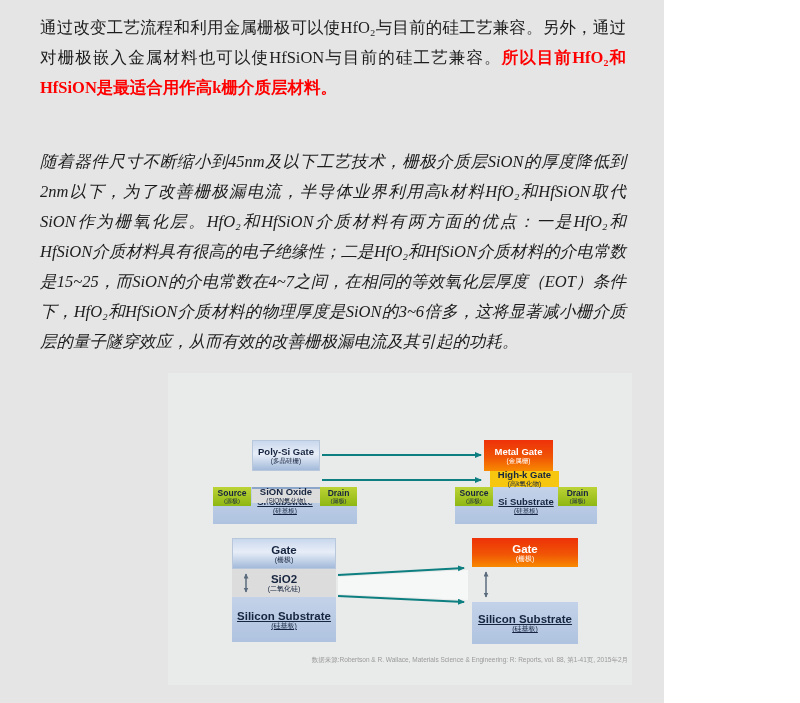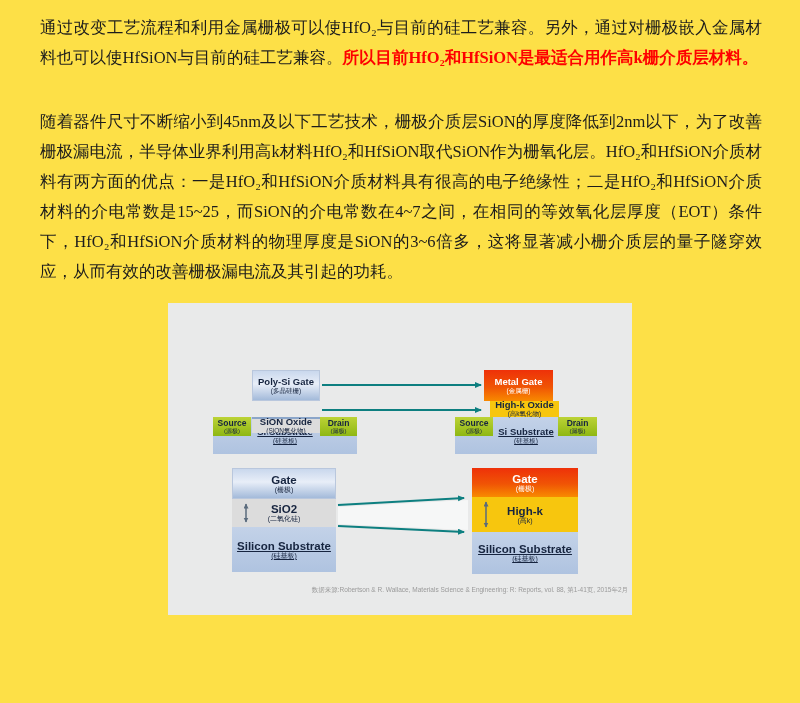--- a/index.html
+++ b/index.html
@@ -1,23 +1,23 @@
 <!DOCTYPE html>
 <html><head>
 <meta charset="utf-8">
 <style>
   html,body{margin:0;padding:0;background:#ffffff;}
-  .page{position:relative;width:800px;height:703px;background:#fde047;overflow:hidden;
+  .page{position:relative;width:664px;height:703px;background:#e5e5e5;overflow:hidden;
         font-family:"Liberation Serif","DejaVu Serif",serif;color:#1c1c1c;}
   .para{margin:0 38px 0 40px;font-size:16.5px;line-height:30px;text-align:justify;}
   .p1{padding-top:13px;}
   .hl{color:#fe0000;font-weight:bold;}
   h2.heading{margin:30px 40px 0 40px;font-size:21px;font-weight:bold;color:#111;
              font-family:"Liberation Serif","DejaVu Serif",serif;}
-  .p2{margin-top:34px;}
+  .p2{margin-top:44px;font-style:italic;}
 
   
   .figure{position:relative;margin:16px 0 0 168px;width:464px;height:312px;background:#e9eaea;
           font-family:"Liberation Sans","DejaVu Sans",sans-serif;}
   .fig-title{position:absolute;top:22px;left:0;width:100%;text-align:center;
              font-size:15px;font-weight:bold;color:#111;}
   .layer{position:absolute;display:flex;flex-direction:column;align-items:center;justify-content:center;
          text-align:center;color:#16243f;box-sizing:border-box;}
   .l-en{font-weight:bold;line-height:1.05;}
   .l-zh{line-height:1.1;}
@@ -81,44 +81,40 @@
     </div>
     <div class="layer green-box sz-xs" style="left:390px;top:114px;width:39px;height:19px;">
       <div class="l-en">Drain</div>
       <div class="l-zh">(漏极)</div>
     </div>
     <div class="layer red-grad sz-m" style="left:316px;top:67px;width:69px;height:31px;">
       <div class="l-en">Metal Gate</div>
       <div class="l-zh">(金属栅)</div>
     </div>
     <div class="layer yellow-box sz-m" style="left:322px;top:98px;width:69px;height:16px;">
-      <div class="l-en">High-k Oxide</div>
+      <div class="l-en">High-k Gate</div>
       <div class="l-zh">(高k氧化物)</div>
     </div>
 
     <div class="layer blue-grad sz-l" style="left:64px;top:165px;width:104px;height:31px;">
       <div class="l-en">Gate</div>
       <div class="l-zh">(栅极)</div>
     </div>
     <div class="layer gray-box sz-l" style="left:64px;top:196px;width:104px;height:28px;">
       <div class="l-en">SiO2</div>
       <div class="l-zh">(二氧化硅)</div>
     </div>
     <div class="layer sub-blue sz-l" style="left:64px;top:224px;width:104px;height:45px;">
       <div class="l-en">Silicon Substrate</div>
       <div class="l-zh">(硅基板)</div>
     </div>
 
     <div class="layer red-grad sz-l" style="left:304px;top:165px;width:106px;height:29px;">
       <div class="l-en">Gate</div>
       <div class="l-zh">(栅极)</div>
-    </div>
-    <div class="layer yellow-box sz-l" style="left:304px;top:194px;width:106px;height:35px;">
-      <div class="l-en">High-k</div>
-      <div class="l-zh">(高k)</div>
     </div>
     <div class="layer sub-blue sz-l" style="left:304px;top:229px;width:106px;height:42px;">
       <div class="l-en">Silicon Substrate</div>
       <div class="l-zh">(硅基板)</div>
     </div>
 
     <svg class="overlay" viewBox="0 0 464 312">
       <defs>
         <marker id="mt" markerWidth="9" markerHeight="9" refX="6" refY="3" orient="auto" markerUnits="userSpaceOnUse">
           <path d="M0,0 L7,3 L0,6 z" fill="#0d7f80"></path>

